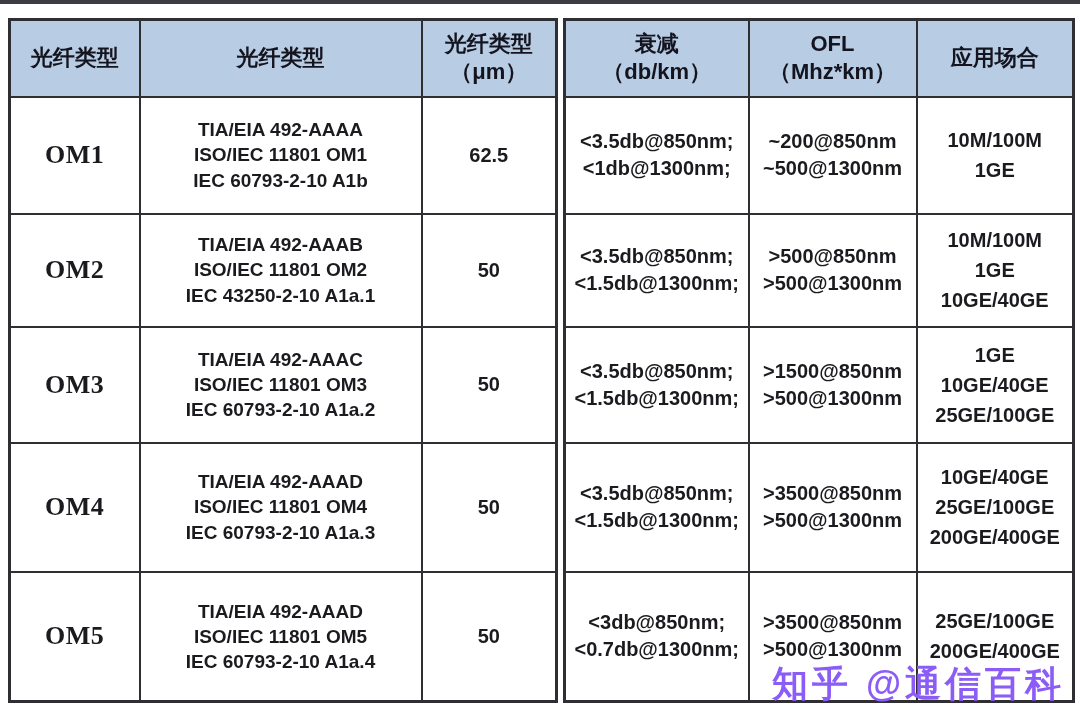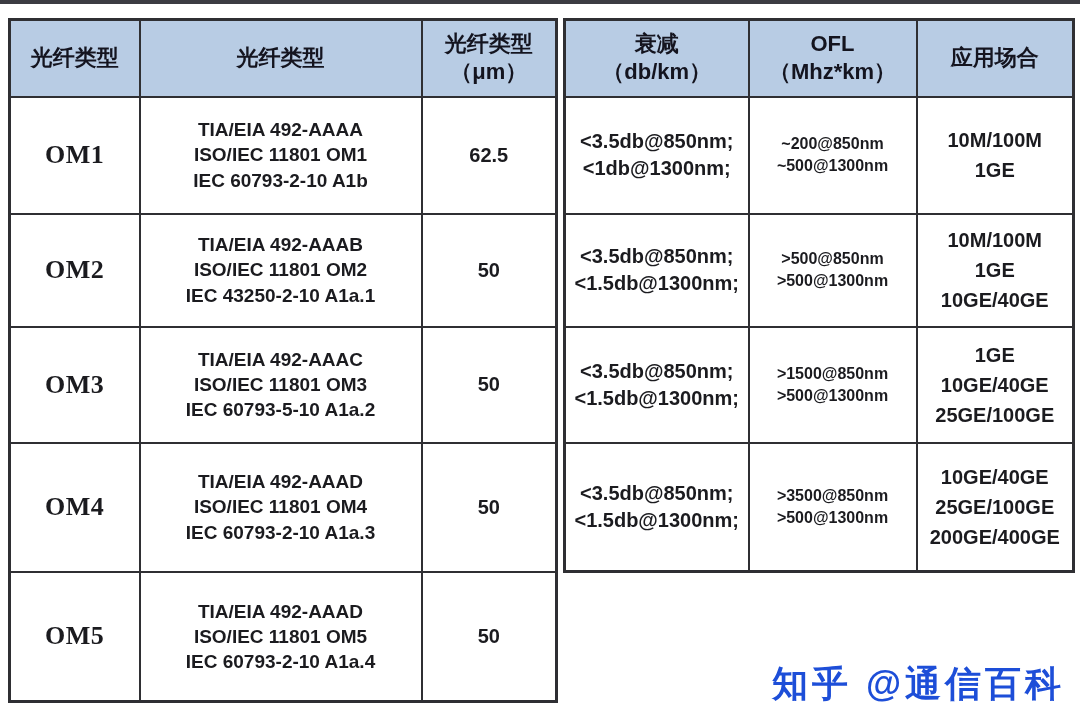--- a/index.html
+++ b/index.html
@@ -45,30 +45,30 @@
   }
   td.type-cell { font-size: 26px; letter-spacing: 0.5px; font-family: Liberation Serif, serif; }
   td.spec-cell { font-size: 19px; line-height: 1.32; }
   td.core-cell { font-size: 20px; }
   td.atten-cell {
     font-size: 20px;
     line-height: 1.35;
     text-align: left;
     padding-left: 9px;
   }
-  td.ofl-cell { font-size: 16px; line-height: 1.35; border-radius: 7px; }
+  td.ofl-cell { font-size: 20px; line-height: 1.35; border-radius: 7px; }
   td.app-cell { font-size: 20px; line-height: 1.5; }
   .watermark {
     position: absolute;
     top: 660px;
     right: 15px;
     font-size: 36px;
     font-weight: 700;
     letter-spacing: 4px;
-    color: #1d4ed8;
+    color: #8b5cf6;
     z-index: 5;
     white-space: nowrap;
   }
 </style>
 </head>
 <body>
 
 <div id="stage">
 
   <div class="top-strip"></div>
@@ -97,21 +97,21 @@
       <td class="type-cell">OM2</td>
       <td class="spec-cell">TIA/EIA 492-AAAB
 ISO/IEC 11801 OM2
 IEC 43250-2-10 A1a.1</td>
       <td class="core-cell">50</td>
     </tr>
     <tr style="height:116px">
       <td class="type-cell">OM3</td>
       <td class="spec-cell">TIA/EIA 492-AAAC
 ISO/IEC 11801 OM3
-IEC 60793-5-10 A1a.2</td>
+IEC 60793-2-10 A1a.2</td>
       <td class="core-cell">50</td>
     </tr>
     <tr style="height:129px">
       <td class="type-cell">OM4</td>
       <td class="spec-cell">TIA/EIA 492-AAAD
 ISO/IEC 11801 OM4
 IEC 60793-2-10 A1a.3</td>
       <td class="core-cell">50</td>
     </tr>
     <tr style="height:130px">
@@ -166,18 +166,26 @@
     </tr>
     <tr style="height:129px">
       <td class="atten-cell">&lt;3.5db@850nm;
 &lt;1.5db@1300nm;</td>
       <td class="ofl-cell">&gt;3500@850nm
 &gt;500@1300nm</td>
       <td class="app-cell">10GE/40GE
 25GE/100GE
 200GE/400GE</td>
     </tr>
+    <tr style="height:130px">
+      <td class="atten-cell">&lt;3db@850nm;
+&lt;0.7db@1300nm;</td>
+      <td class="ofl-cell">&gt;3500@850nm
+&gt;500@1300nm</td>
+      <td class="app-cell">25GE/100GE
+200GE/400GE</td>
+    </tr>
   </tbody>
     </table>
 
   <div class="watermark">知乎 @通信百科</div>
 
 </div>
 
 </body></html>

